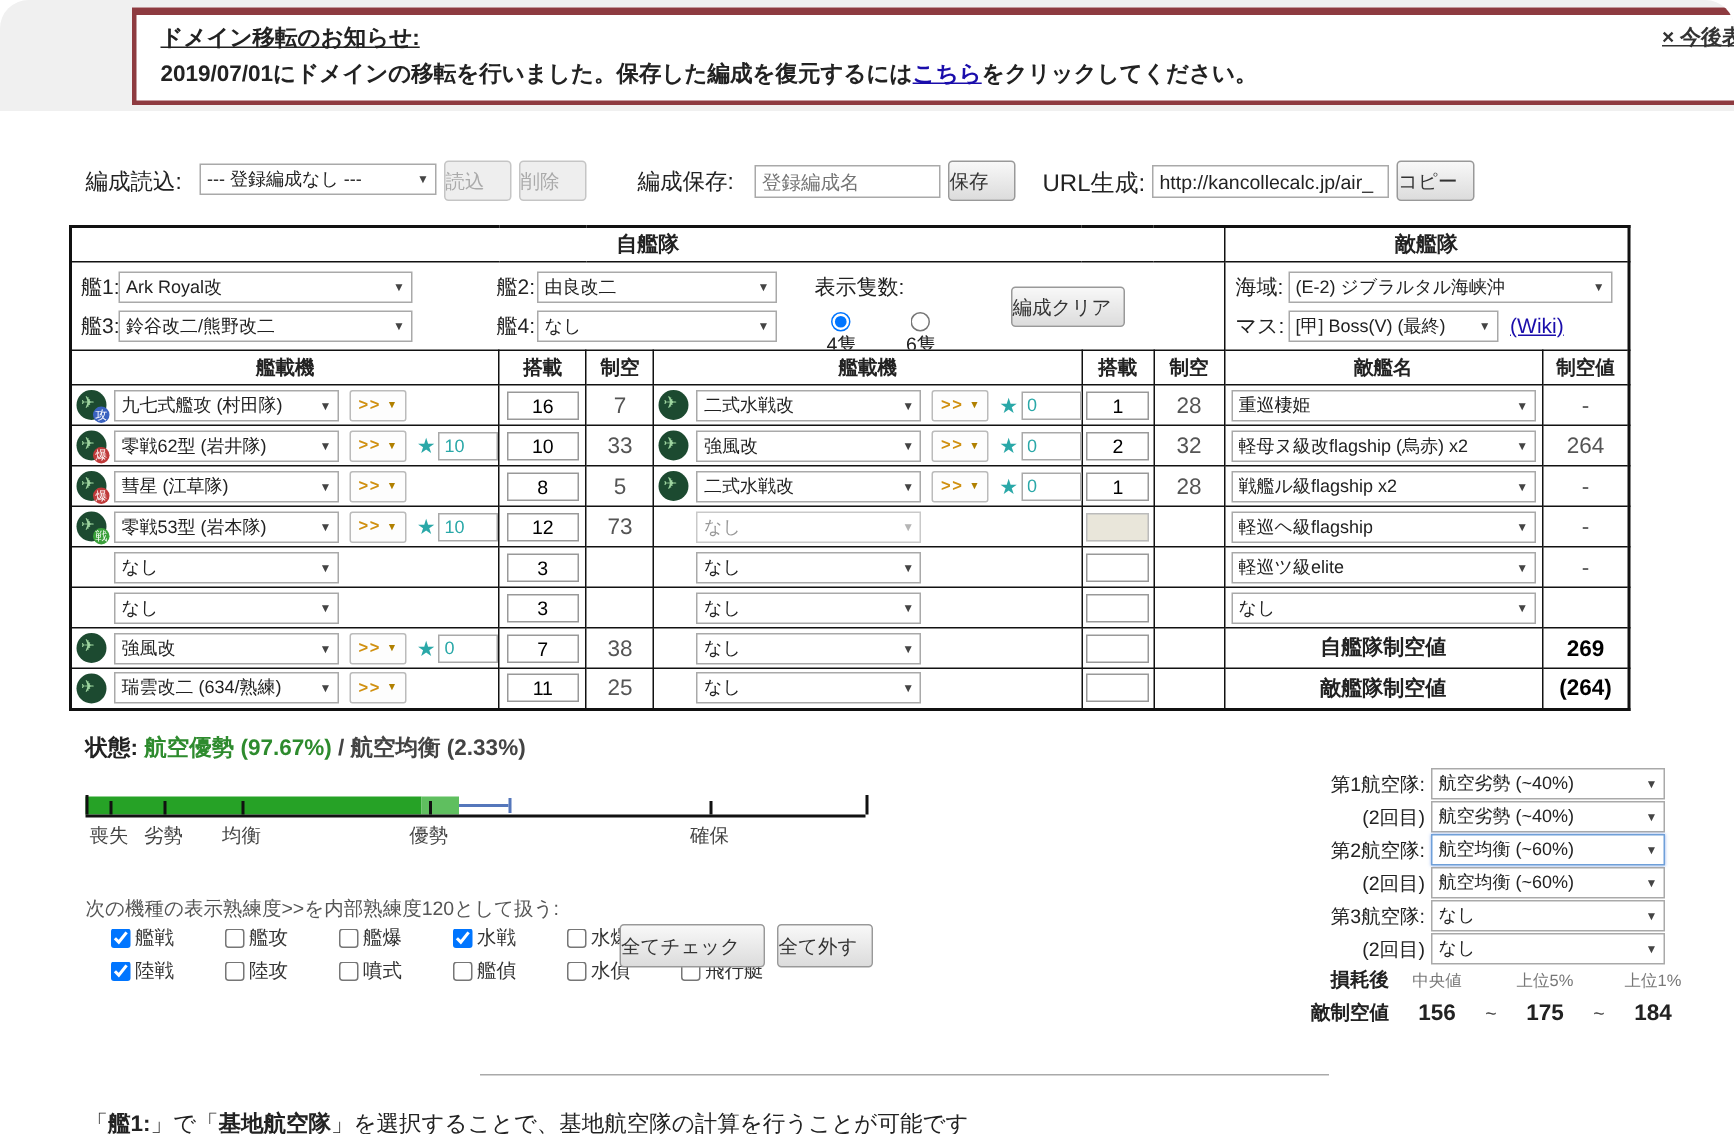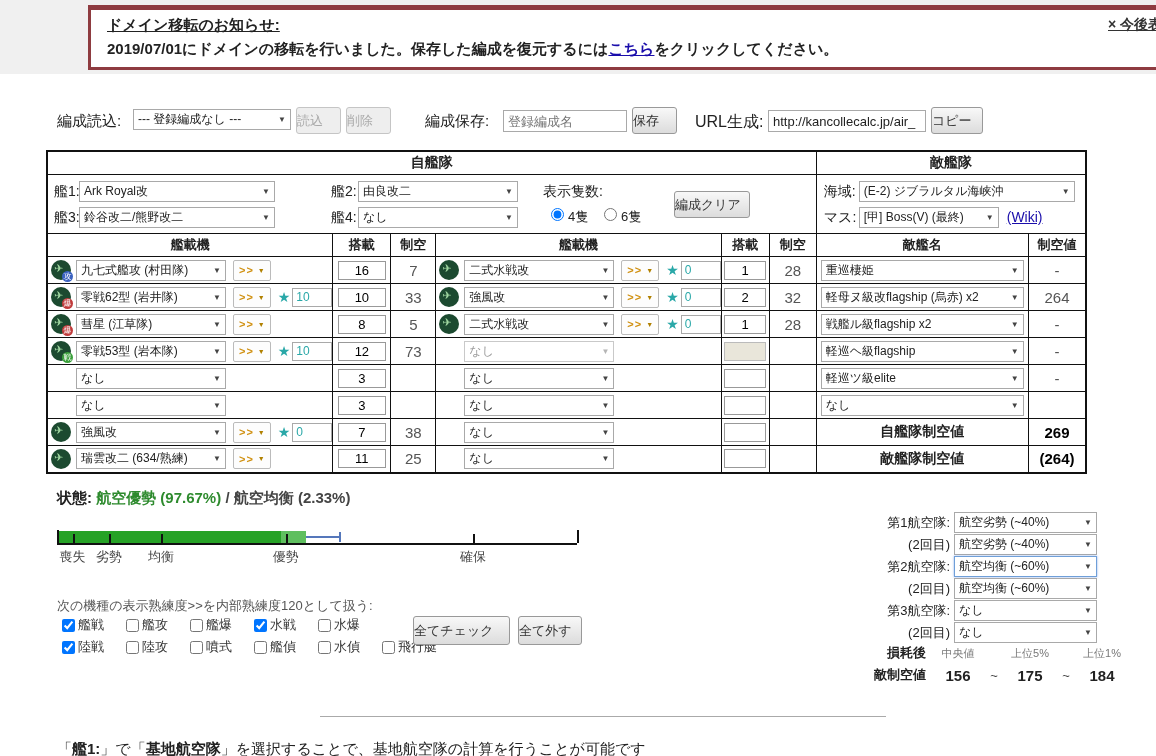--- a/index.html
+++ b/index.html
@@ -1,17 +1,17 @@
 <!DOCTYPE html>
 <html><head>
 <meta charset="utf-8">
 <style>
   html,body{margin:0;padding:0;background:#fff;}
   #app{position:relative;width:1156px;height:756px;overflow:hidden;background:#fff;
-       font-family:"Liberation Sans","DejaVu Sans",sans-serif;color:#222;}
+       font-family:"Liberation Sans","DejaVu Sans",sans-serif;color:#222;border-radius:19px;}
   .topband{position:absolute;left:0;top:0;width:100%;height:74px;background:#f0f0f0;}
   
   .notice{position:absolute;left:88px;top:5px;width:1200px;background:#fff;
           border:3px solid #8e3b40;border-top-width:5px;padding:6px 16px 8px 16px;box-sizing:border-box;}
   .notice .t{font-size:15px;font-weight:bold;text-decoration:underline;}
   .notice .b{font-size:15px;font-weight:bold;margin-top:5px;}
   a.link{color:#1a0dab;text-decoration:underline;cursor:pointer;}
   .closelink{position:absolute;left:1108px;top:16px;font-size:14px;font-weight:bold;color:#333;
              text-decoration:underline;white-space:nowrap;cursor:pointer;}
   
@@ -70,31 +70,31 @@
   .gauge{position:absolute;left:57px;top:526px;width:520px;height:40px;}
   .gaxis{position:absolute;left:0;top:17px;width:100%;height:2px;background:#111;}
   .gbar-dark{position:absolute;left:0;top:5px;height:12px;background:#26a226;}
   .gbar-light{position:absolute;top:5px;height:12px;background:#5fbf5f;}
   .gerr{position:absolute;top:10px;height:2px;background:#5577bb;}
   .gerrcap{position:absolute;top:6px;width:2px;height:10px;background:#5577bb;}
   .gtick{position:absolute;top:8px;width:2px;height:9px;background:#111;}
   .gtick.end{top:4px;height:13px;}
   .glab{position:absolute;top:22px;font-size:13px;color:#444;transform:translateX(-50%);white-space:nowrap;}
   
-  .chk{font-size:13px;display:flex;align-items:flex-start;white-space:nowrap;}
+  .chk{font-size:13px;display:flex;align-items:flex-end;white-space:nowrap;flex-direction:column;}
   .chk input{margin:0 4px 0 0;}
   .optA{position:absolute;left:615px;top:491px;color:#888;}
   .optB{position:absolute;left:883px;top:488px;color:#222;}
   .corpsrow{position:absolute;display:flex;align-items:center;}
   .corpsrow .clb{width:92px;text-align:right;font-size:13px;margin-right:4px;white-space:nowrap;}
-  .corpssel{width:143px;font-size:12px;}
+  .corpssel{width:156px;font-size:12px;}
   
   .profhead{position:absolute;left:57px;top:597px;font-size:13px;color:#555;}
   .profrow{position:absolute;display:flex;gap:22px;font-size:13px;color:#333;}
-  .profrow label{display:flex;align-items:center;white-space:nowrap;}
+  .profrow label{display:flex;align-items:center;white-space:nowrap;margin-left:12px;}
   .profrow input{margin:0 3px 0 0;}
   .btn-check{position:absolute;left:413px;top:616px;width:97px;height:29px;line-height:27px;font-size:13px;}
   .btn-uncheck{position:absolute;left:518px;top:616px;width:64px;height:29px;line-height:27px;font-size:13px;}
   
   .stats{position:absolute;left:858px;top:642px;display:grid;
          grid-template-columns:74px 52px 20px 52px 20px 52px;grid-auto-rows:22px;align-items:center;}
   .stats .hl{font-size:13px;font-weight:bold;text-align:right;padding-right:6px;white-space:nowrap;}
   .stats .hd{font-size:11px;color:#777;text-align:center;white-space:nowrap;}
   .stats .nv{font-size:15px;font-weight:bold;text-align:center;color:#222;}
   .stats .tl{font-size:13px;color:#444;text-align:center;}

